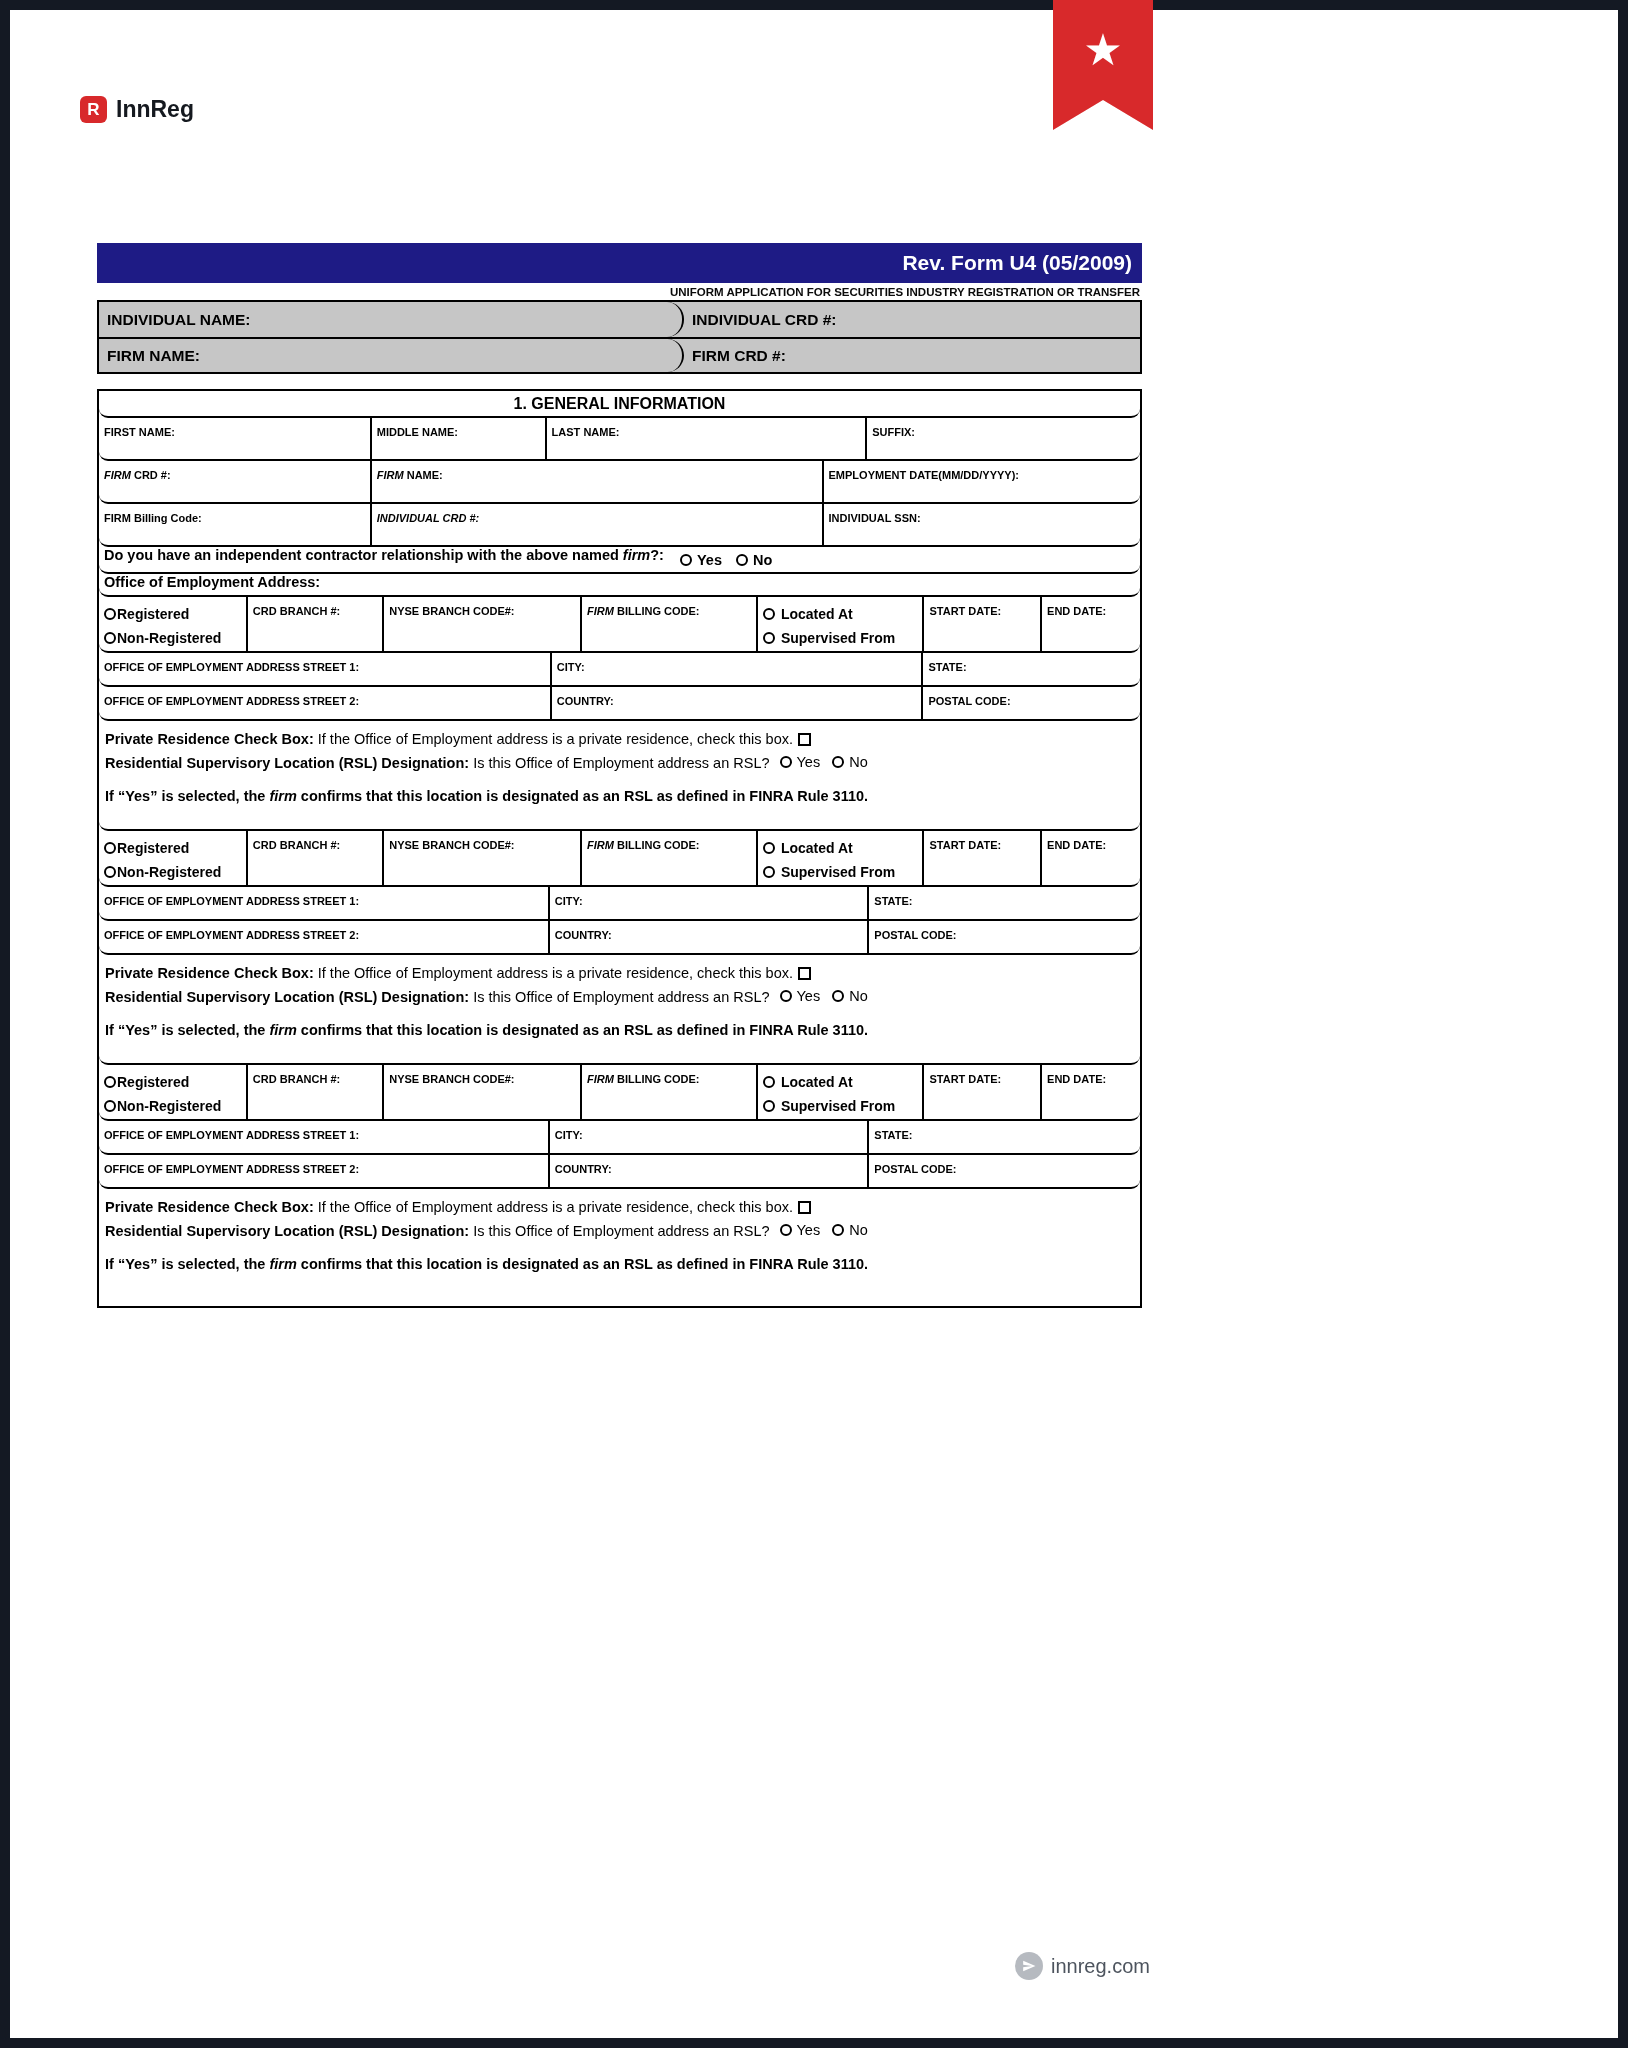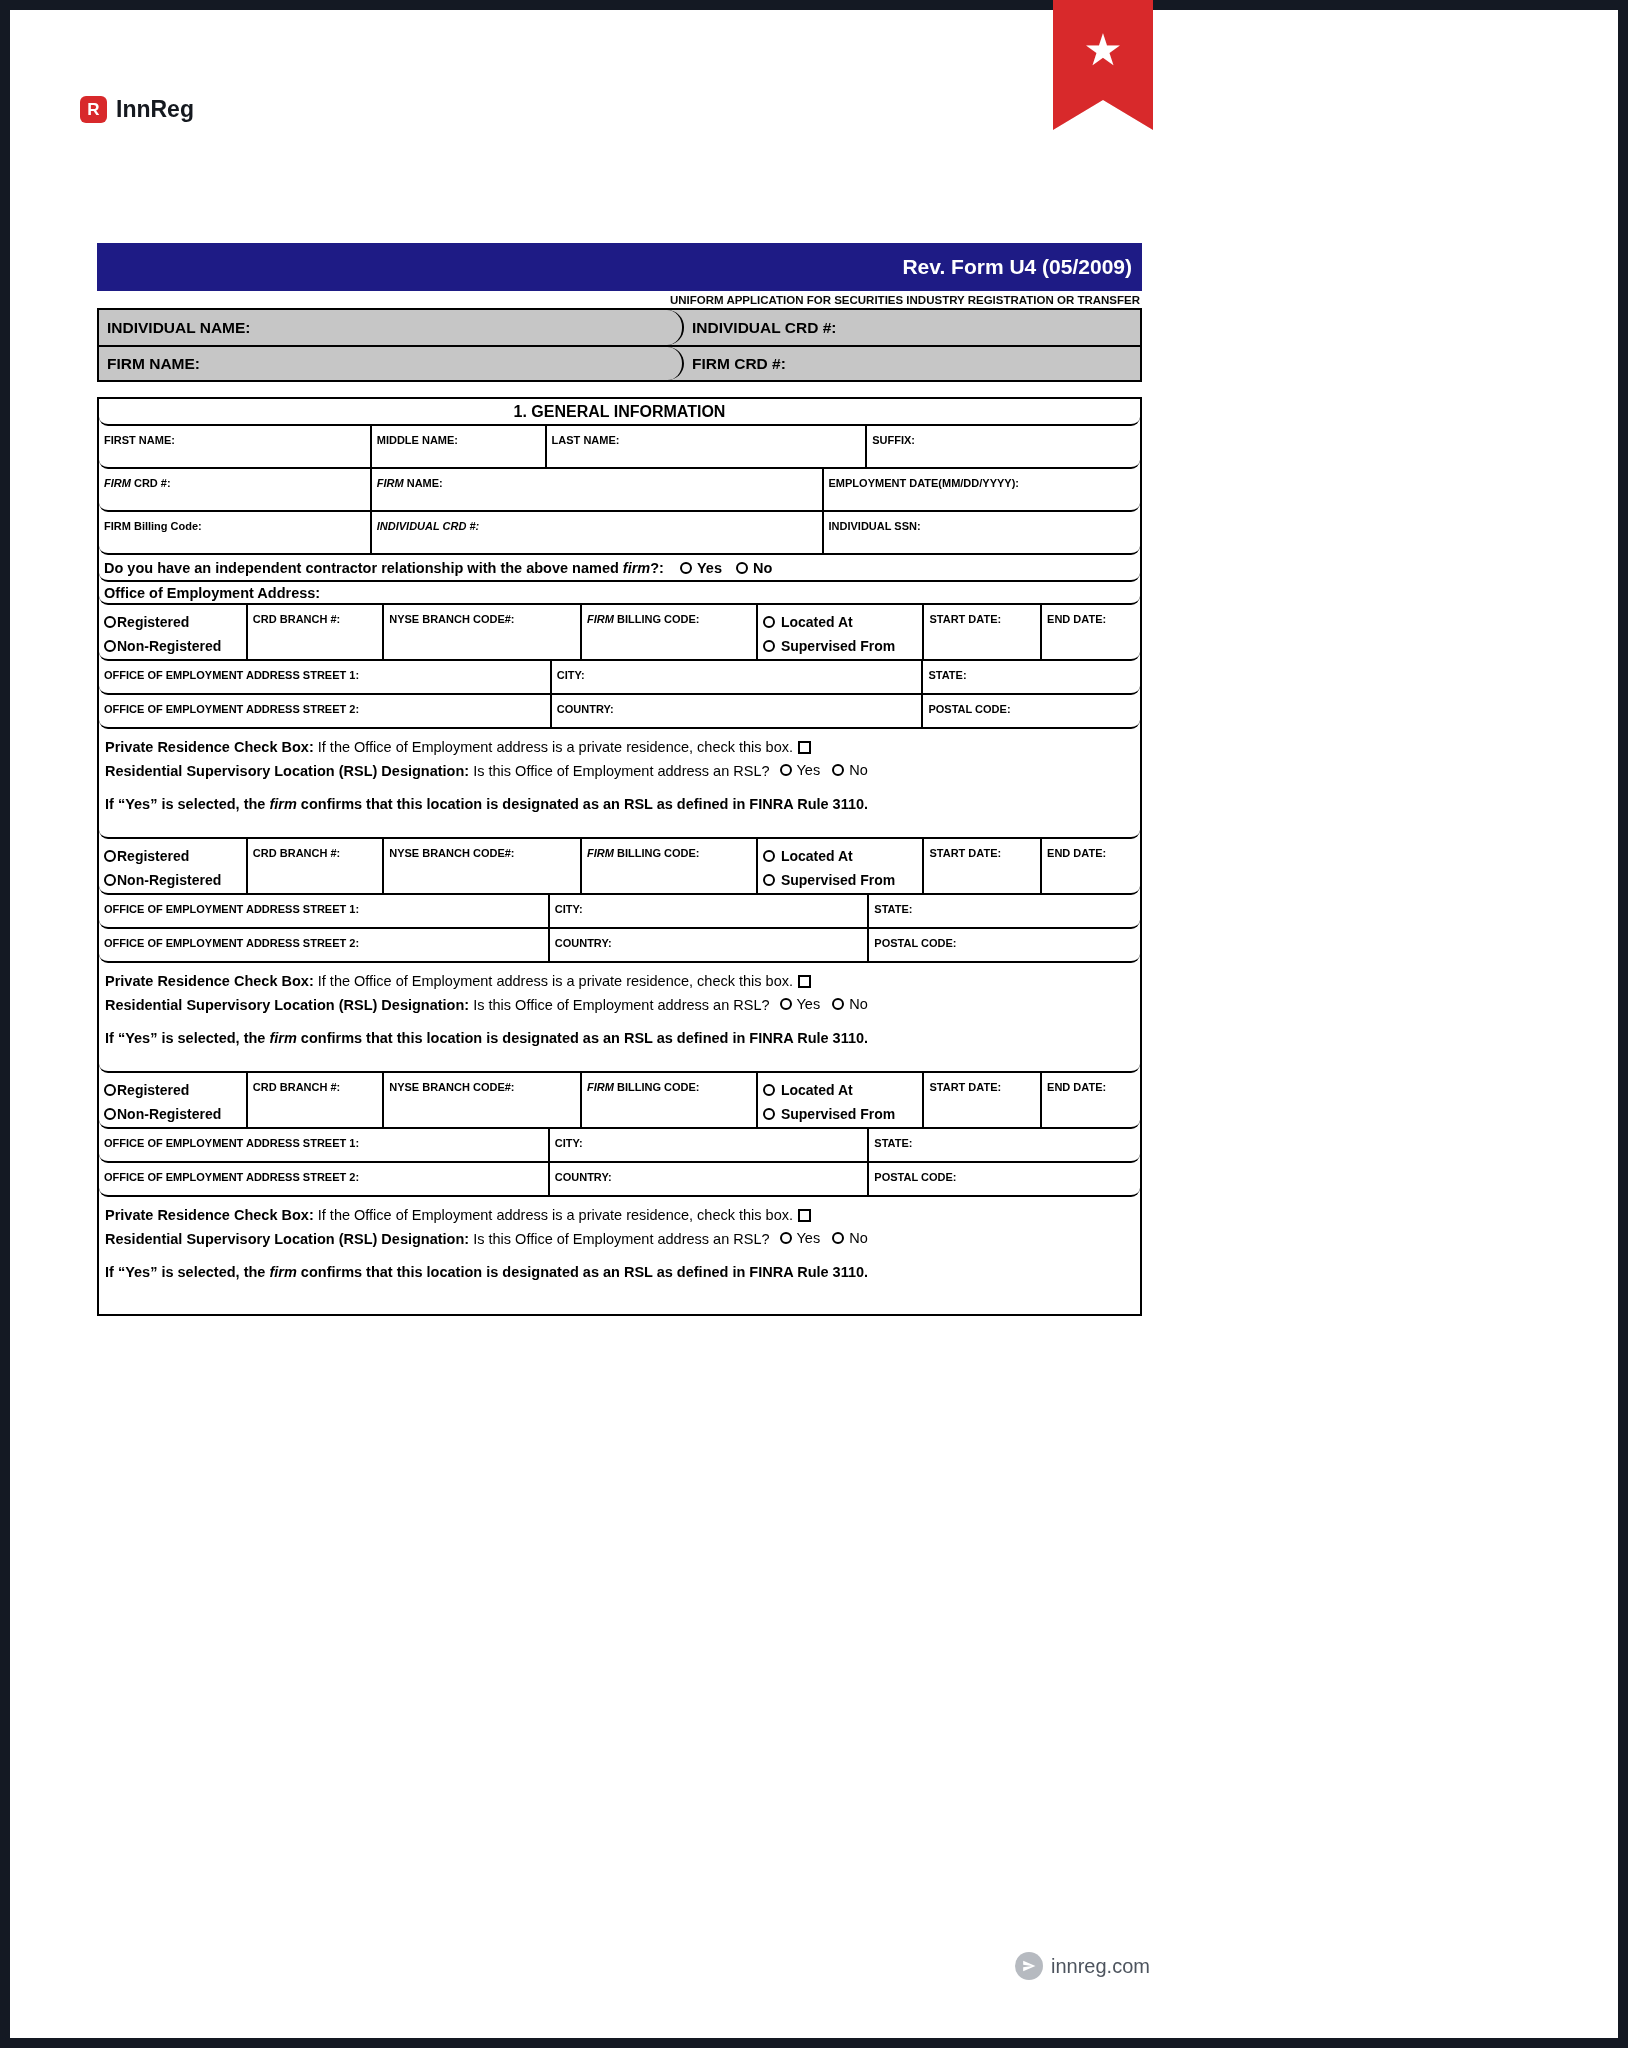--- a/index.html
+++ b/index.html
@@ -30,21 +30,21 @@
     display:flex; justify-content:center; z-index:5;
   }
   .star {
     font-family:"DejaVu Sans", sans-serif; color:#fff; font-size:44px;
     line-height:1; margin-top:28px;
   }
 
   
   .form { position:absolute; left:87px; top:233px; width:1045px; }
   .form-header {
-    background:var(--header-blue,#1e1b85); height:48px; color:#fff;
+    background:var(--header-blue,#1e1b85); height:40px; color:#fff;
     display:flex; align-items:center; justify-content:flex-end;
     padding-right:10px; font-weight:bold; font-size:21px;
   }
   .form-subtitle {
     text-align:right; font-weight:bold; font-size:11.5px; color:#0a0a0a;
     padding:3px 2px 2px;
   }
   .id-table { border:2px solid #000; background:var(--table-gray,#c6c6c6); }
   .id-row { display:grid; grid-template-columns:56.2% 43.8%; height:35px; }
   .id-row + .id-row { border-top:2px solid #000; }
@@ -56,21 +56,21 @@
   .grid-row { display:grid; }
   .cell { border-right:2px solid #000; padding:4px 5px; overflow:hidden; }
   .cell:last-child { border-right:none; }
   .lbl { font-weight:bold; font-size:11px; white-space:nowrap; }
   .it { font-style:italic; }
 
   .title-row { height:27px; display:flex; align-items:center; justify-content:center; font-weight:bold; font-size:16px; }
   .cols-names { grid-template-columns:26.2% 16.8% 30.8% 26.2%; height:43px; }
   .cols-firm  { grid-template-columns:26.2% 43.4% 30.4%; height:43px; }
 
-  .flex-row { display:flex; align-items:center; padding:0 5px; font-weight:bold; font-size:14.5px; }
+  .flex-row { display:flex; padding:0 5px; font-weight:bold; font-size:14.5px; }
   .contractor { height:27px; }
   .office-head { height:23px; }
 
   .cols-officeA { grid-template-columns:14.3% 13.1% 19% 16.9% 16% 11.3% 9.4%; height:56px; }
   .addr { height:34px; }
   .b1 .addr { grid-template-columns:43.5% 35.7% 20.8%; }
   .b2 .addr, .b3 .addr { grid-template-columns:43.3% 30.7% 26%; }
 
   .stack { display:flex; flex-direction:column; gap:8px; padding-top:9px; }
   .opt { display:flex; align-items:center; font-weight:bold; font-size:14px; white-space:nowrap; }

